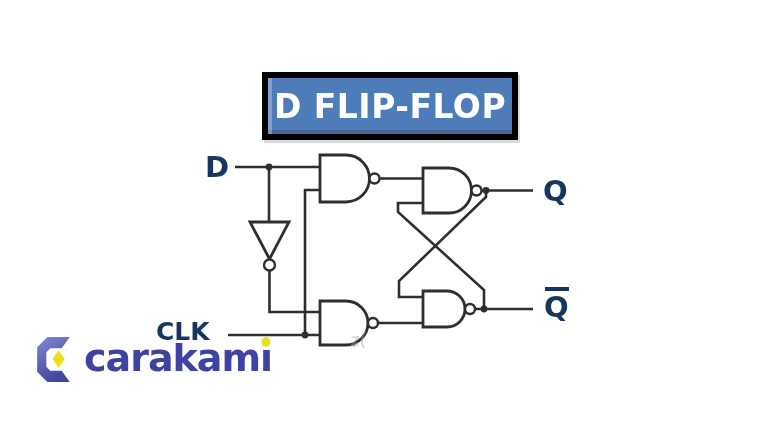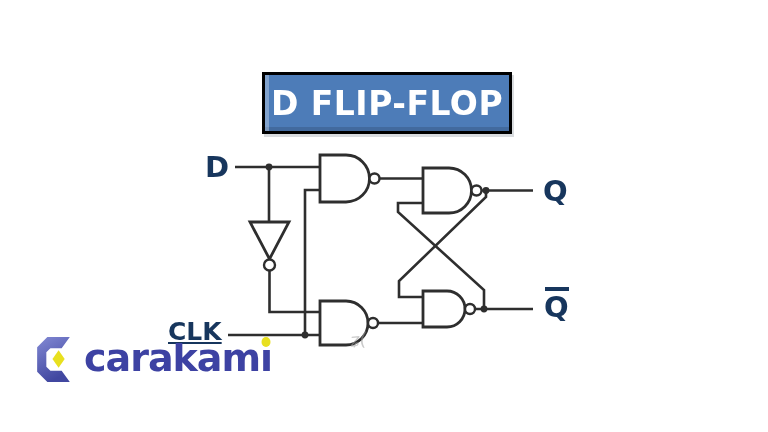--- a/index.html
+++ b/index.html
@@ -4,37 +4,37 @@
 <style>
   html,body{margin:0;padding:0;background:#ffffff;}
   .canvas{
     position:relative;width:768px;height:432px;background:#ffffff;overflow:hidden;
     font-family:"DejaVu Sans","Liberation Sans",sans-serif;
   }
   
   .title-box{
     position:absolute;left:262px;top:72px;width:244px;height:56px;
     background:#4d7cb8;
-    border:3px solid #000000;
+    border:6px solid #000000;
     box-shadow:2px 3px 0 #d9dcdf, inset 4px 0 0 rgba(255,255,255,0.30), inset 0 -4px 0 rgba(0,0,0,0.14);
     display:flex;align-items:center;justify-content:center;
   }
   .title-box span{
     color:#ffffff;font-size:33px;font-weight:bold;letter-spacing:0.5px;white-space:nowrap;
   }
   
   svg.circuit{position:absolute;left:0;top:0;}
   .wire{stroke:#2e2e2e;stroke-width:2.6;fill:none;}
   .gate{stroke:#2e2e2e;stroke-width:2.8;fill:#ffffff;}
   .bubble{stroke:#2e2e2e;stroke-width:2.4;fill:#ffffff;}
   .dot{fill:#2e2e2e;stroke:none;}
   
   .sig{position:absolute;color:#17365d;font-weight:bold;white-space:nowrap;}
   .sig-d{left:205px;top:150px;font-size:29px;}
-  .sig-clk{left:168px;top:317px;font-size:25px;text-decoration:underline;}
+  .sig-clk{left:156px;top:317px;font-size:25px;}
   .sig-q{left:543px;top:174px;font-size:29px;}
   .sig-qbar{left:544px;top:287px;}
   .sig-qbar .bar{display:block;width:24px;height:4px;background:#17365d;margin:0 0 2px 1px;}
   .sig-qbar .q{font-size:29px;line-height:28px;}
   
   .watermark{
     position:absolute;left:350px;top:329px;color:#a0a0a0;opacity:0.55;
     font-size:18px;font-style:italic;transform:rotate(-6deg);white-space:nowrap;
   }
   

